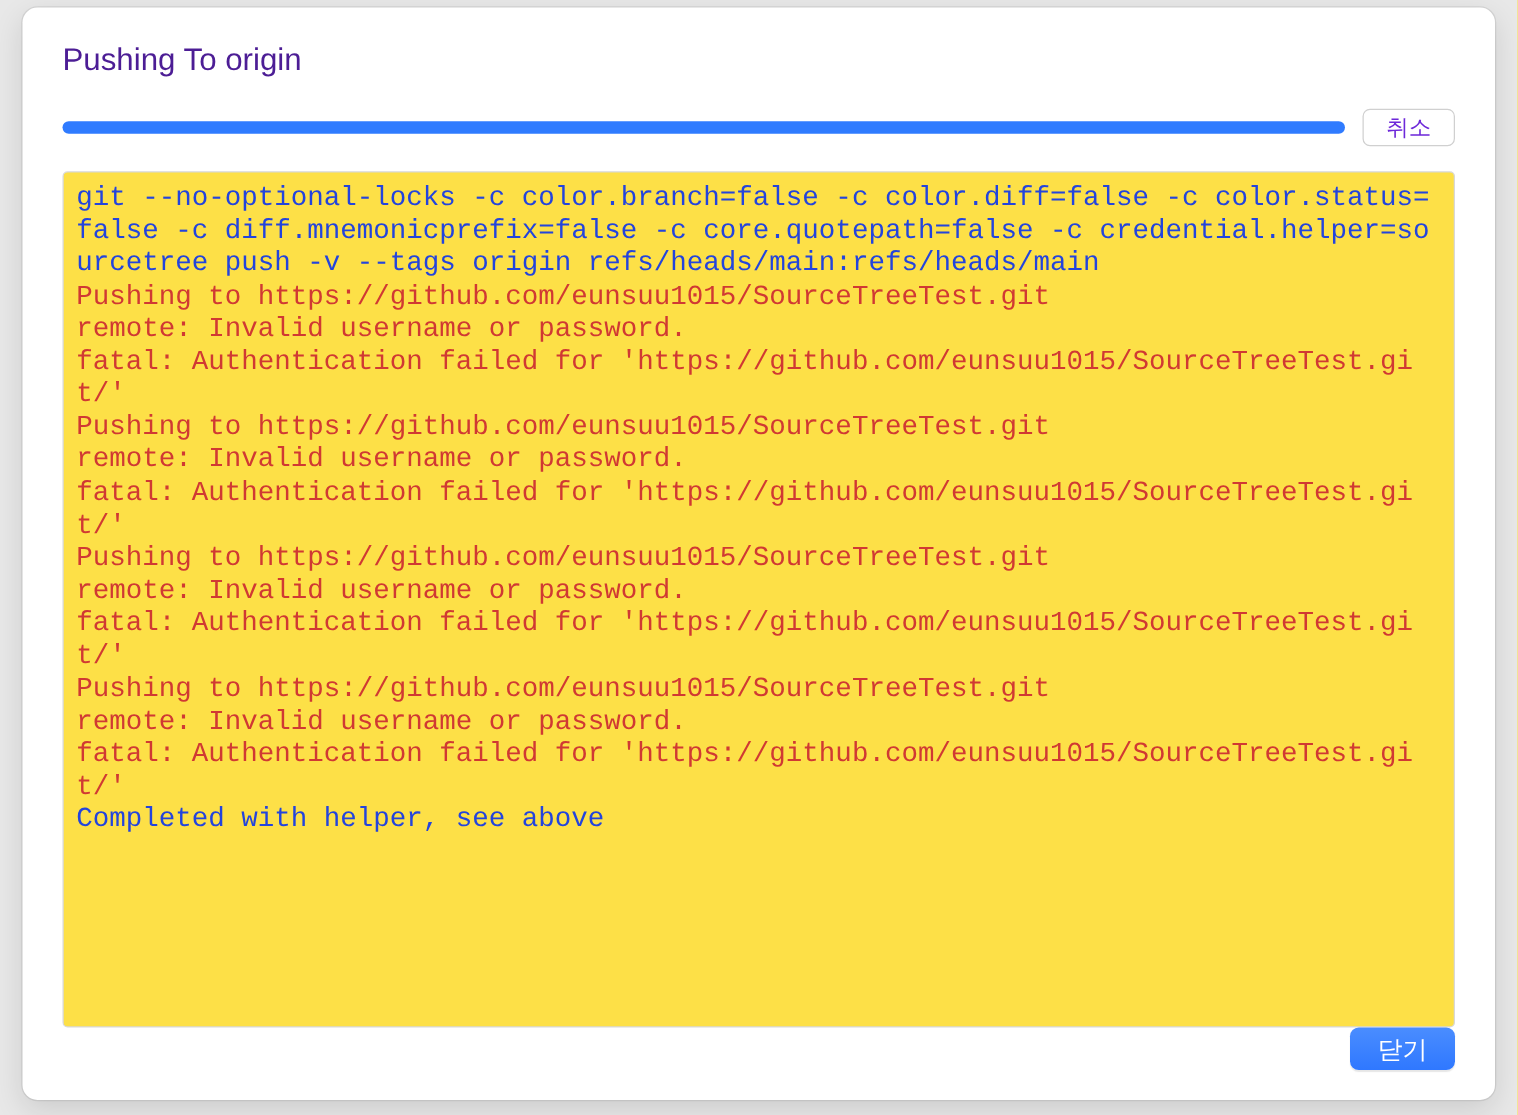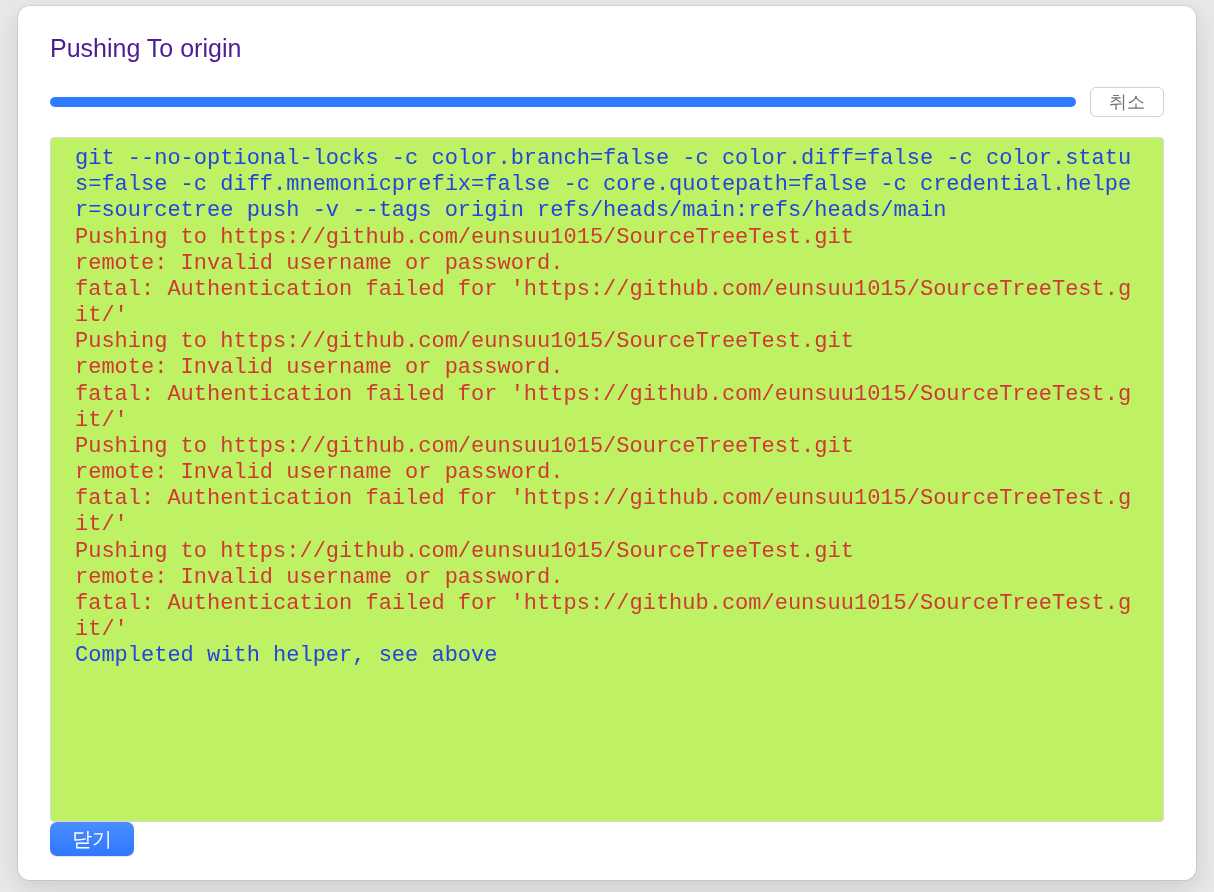--- a/index.html
+++ b/index.html
@@ -45,52 +45,52 @@
       height: 10px;
       background: #2f7bff;
       border-radius: 5px;
     }
     .cancel-button {
       background: #ffffff;
       border: 1px solid #d0d0d0;
       border-radius: 6px;
       padding: 4px 18px;
       font-size: 18px;
-      color: #737373;
+      color: #6d28d9;
       cursor: pointer;
       height: 30px;
       display: flex;
       align-items: center;
     }
     .output-area {
       flex: 1;
       border: 1px solid #d8d8d8;
       border-radius: 4px;
-      padding: 8px 24px;
+      padding: 8px 10px;
       font-family: "SF Mono", Menlo, Monaco, "Courier New", monospace;
       font-size: 22px;
       line-height: 1.19;
       white-space: pre-wrap;
       word-break: break-all;
       overflow-y: auto;
       color: #333;
-      background: #bef264;
+      background: #fde047;
     }
     .output-area .cmd {
       color: #2344dd;
     }
     .output-area .err {
       color: #d03933;
     }
     .output-area .done {
       color: #2344dd;
     }
     .footer {
       display: flex;
-      justify-content: flex-start;
+      justify-content: flex-end;
     }
     .close-button {
       background: #3b82f6;
       background: linear-gradient(to bottom, #4a8dff, #2f78ff);
       border: none;
       border-radius: 7px;
       padding: 6px 22px;
       font-size: 20px;
       color: #ffffff;
       cursor: pointer;

